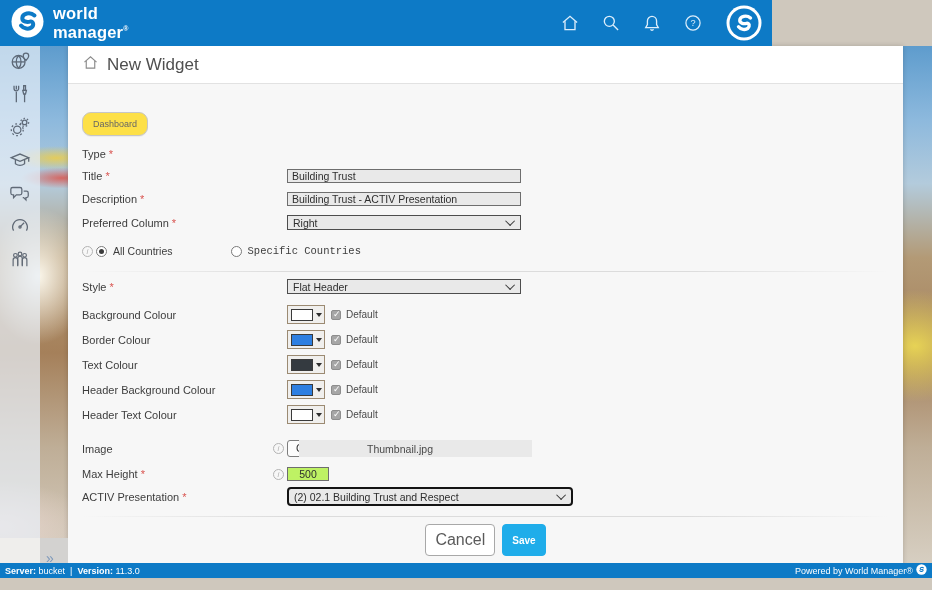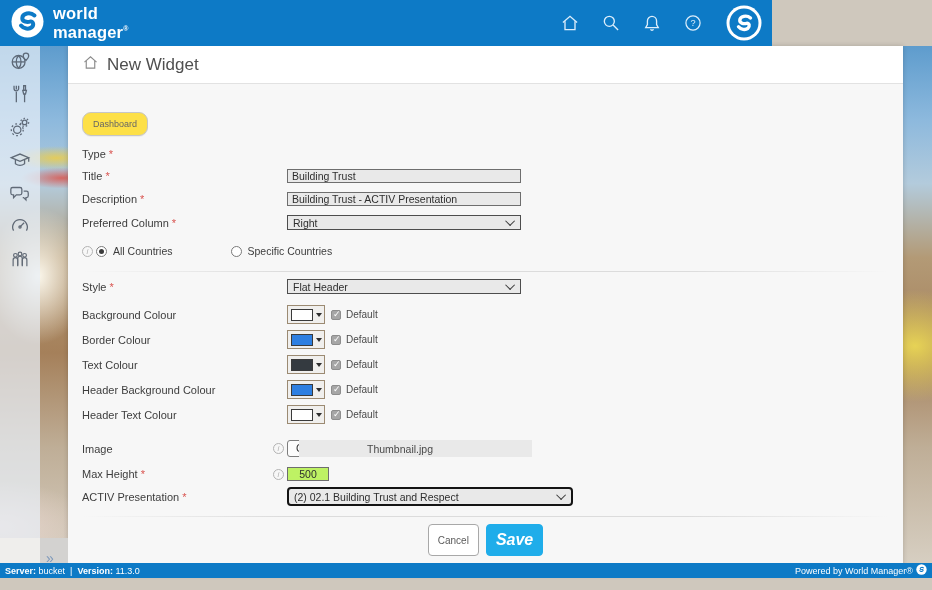--- a/index.html
+++ b/index.html
@@ -53,43 +53,43 @@
   
   .select { width:234px; height:15px; background:#e9e9e9; border:1px solid #4d4d4d; display:flex; align-items:center; padding:0 5px; cursor:pointer; }
   .select-val { font-size:10.5px; color:#2e2e2e; flex:1; white-space:nowrap; overflow:hidden; }
   .chev { width:7px; height:7px; border-left:1.6px solid #3a3a3a; border-bottom:1.6px solid #3a3a3a; transform:rotate(-45deg) translateY(-2px); flex:none; }
   .txt-input { width:234px; height:14px; background:#e9e9e9; border:1px solid #6e6e6e; font-size:10.5px; color:#2e2e2e; padding:0 4px; font-family:"Liberation Sans",sans-serif; }
 
   .radio-group { display:flex; align-items:center; gap:6px; }
   .radio { width:11px; height:11px; border:1px solid #7a7a7a; border-radius:50%; background:#fff; position:relative; cursor:pointer; flex:none; }
   .radio.selected::after { content:""; position:absolute; left:2px; top:2px; width:5px; height:5px; border-radius:50%; background:#3a3a3a; }
   .radio-lbl { font-size:10.5px; color:#3d3d3d; margin-right:52px; }
-  .radio-lbl:last-child { margin-right:0; }
+  .radio-lbl:last-child { margin-right:0;font-family:Liberation Mono, monospace; }
 
   .hr-fade { height:1px; border:0; background:linear-gradient(to right, rgba(0,0,0,0) 0%, #dcdcdc 25%, #dcdcdc 75%, rgba(0,0,0,0) 100%); }
 
   .colour-widget { width:38px; height:19px; border:1px solid #9b8a72; background:#f0efed; display:flex; align-items:center; padding:0 3px; gap:3px; cursor:pointer; }
   .swatch { width:22px; height:12px; border:1px solid #3a3a3a; flex:none; }
   .drop-arrow { width:0; height:0; border-left:3.5px solid transparent; border-right:3.5px solid transparent; border-top:4.5px solid #2e2e2e; flex:none; }
   .checkbox { width:10px; height:10px; background:#a6a6a6; border:1px solid #8d8d8d; border-radius:2px; position:relative; margin-left:6px; cursor:pointer; flex:none; }
   .checkbox.checked::after { content:"✓"; position:absolute; left:1px; top:-2px; color:#fff; font-size:9px; }
   .cb-label { font-size:10px; color:#4a4a4a; margin-left:5px; }
 
   .file-btn { height:17px; background:#fcfcfc; border:1px solid #7d7d7d; border-radius:3px; font-size:10.5px; color:#2e2e2e; padding:0 8px; line-height:15px; cursor:pointer; flex:none; }
   .file-bar { height:17px; background:#e9e9e9; width:233px; display:flex; align-items:center; margin-left:-62px; padding-left:68px; }
   .file-wrap { display:flex; align-items:center; }
   .file-name { font-size:10.5px; color:#4a4a4a; }
 
   .mini-input { width:42px; height:14px; background:#bef264; border:1px solid #6e6e6e; font-size:10.5px; color:#2e2e2e; text-align:center; font-family:"Liberation Sans",sans-serif; }
 
   .select.focused { border:2px solid #141414; border-radius:4px; width:286px; height:19px; }
 
   .btn-row { display:flex; justify-content:center; gap:7px; }
-  .btn-cancel { background:#fff; border:1px solid #a8a8a8; border-radius:4px; color:#5a5a5a; font-size:10px; padding:6px 9px; cursor:pointer; }
-  .btn-save { background:#1fadea; border:1px solid #1fadea; border-radius:4px; color:#fff; font-size:16px; font-weight:bold; padding:6px 9px; cursor:pointer;font-style:italic; }
+  .btn-cancel { background:#fff; border:1px solid #a8a8a8; border-radius:4px; color:#5a5a5a; font-size:16px; padding:6px 9px; cursor:pointer; }
+  .btn-save { background:#1fadea; border:1px solid #1fadea; border-radius:4px; color:#fff; font-size:10px; font-weight:bold; padding:6px 9px; cursor:pointer; }
 
   
   .app-footer { position:absolute; left:0; bottom:12px; width:932px; height:15px; background:#0d7ac6; color:#fff; font-size:9px; display:flex; align-items:center; padding:0 5px; z-index:6;justify-content:flex-end; }
   .app-footer b { font-weight:bold; }
   .ftr-right { margin-left:auto; display:flex; align-items:center; gap:3px; }
 
   
   .mt12{margin-top:12px}.mb9{margin-bottom:9px}.mt15{margin-top:15px}
   .div1{margin-top:14px}.mt7{margin-top:7px}.mt11{margin-top:11px}.mb6{margin-bottom:6px}
   .mt16{margin-top:16px}.mt10{margin-top:10px}.mt6{margin-top:6px}.div2{margin-top:10px}.btns{margin-top:7px}

